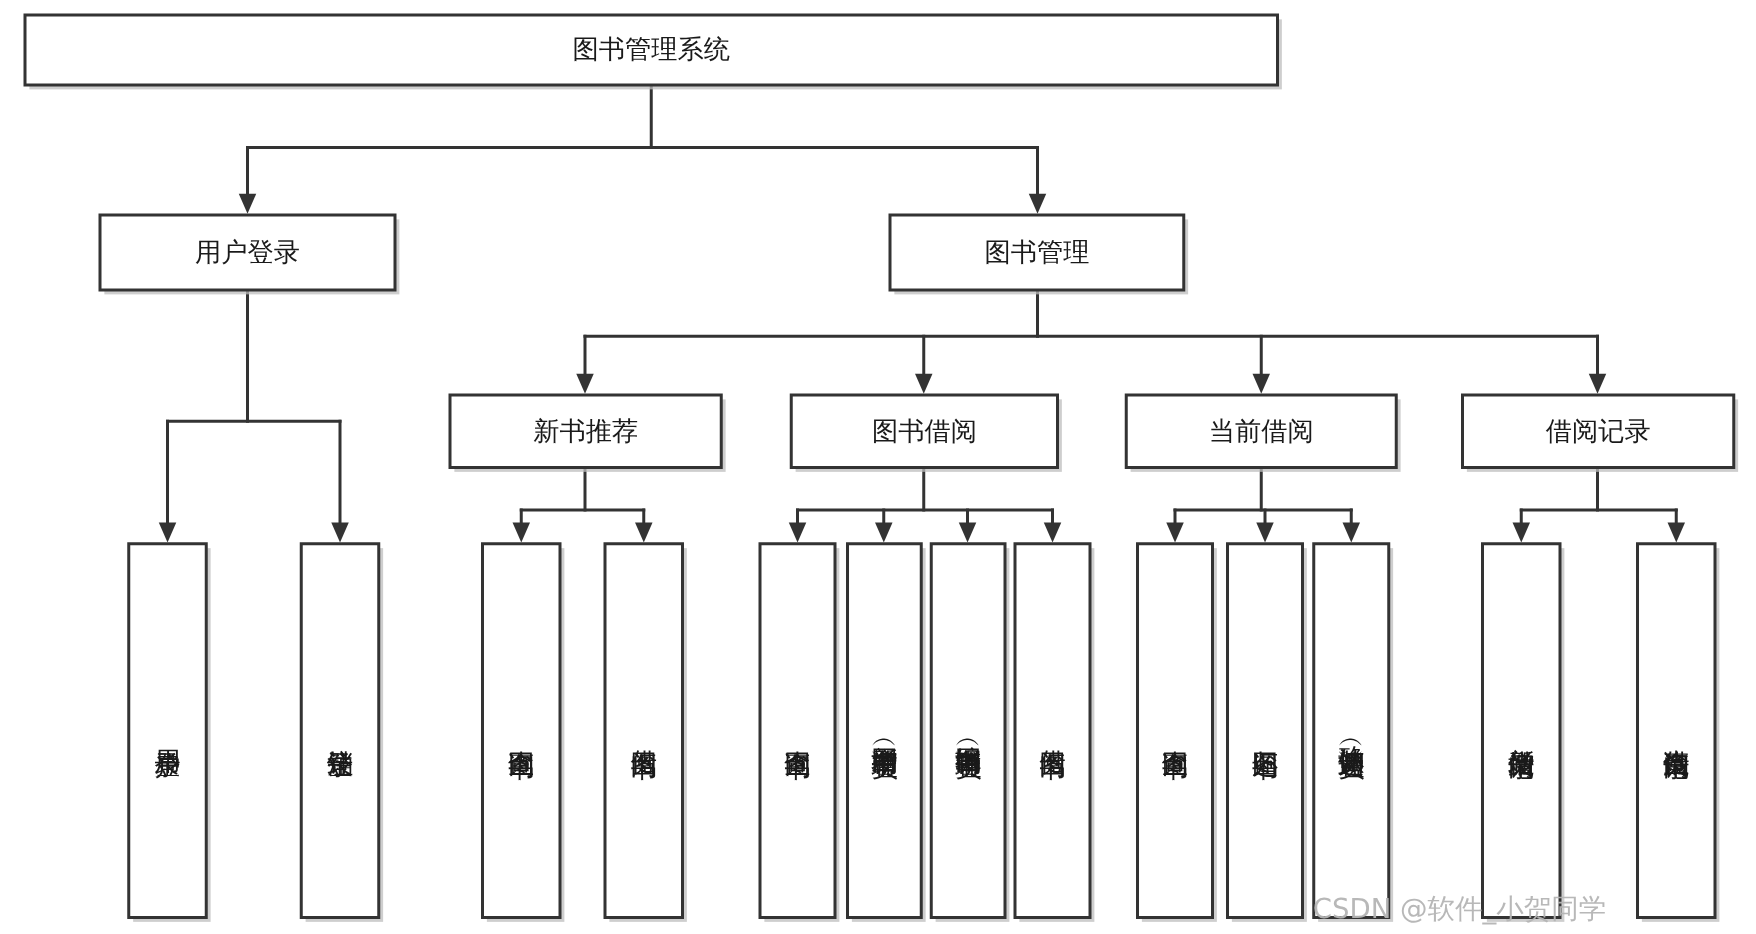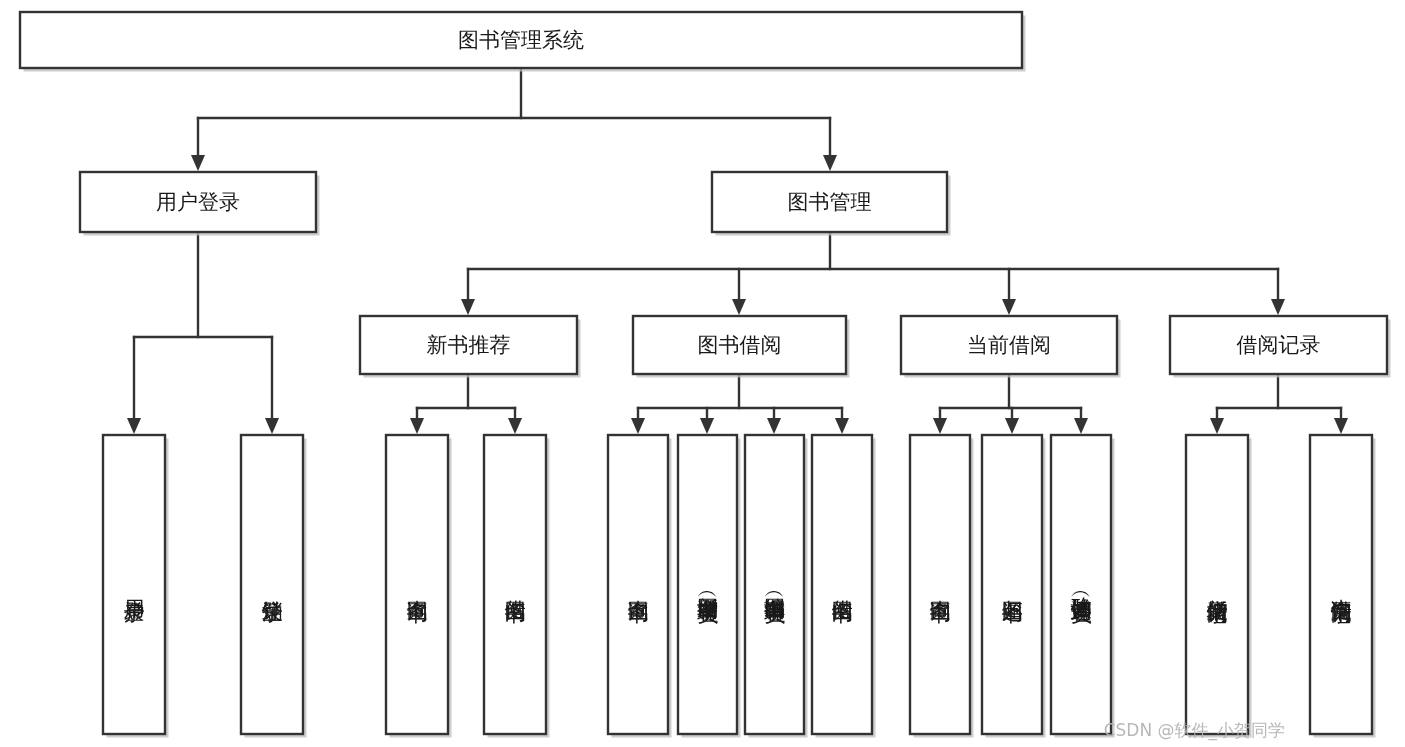--- a/index.html
+++ b/index.html
@@ -68,21 +68,21 @@
     justify-content: center;
     text-align: center;
     white-space: nowrap;
     pointer-events: none;
   }
   .watermark {
     position: absolute;
     right: 8px;
     bottom: 5px;
     font-family: "DejaVu Sans", "Liberation Sans", sans-serif;
-    font-size: 17px;
+    font-size: 22px;
     color: #b5b5b5;
     opacity: 0.95;
     white-space: nowrap;
   }
 </style>
 </head>
 <body>
 
 <div id="diagram-root">
   <svg id="flowchart" viewBox="0 0 1405 747">

